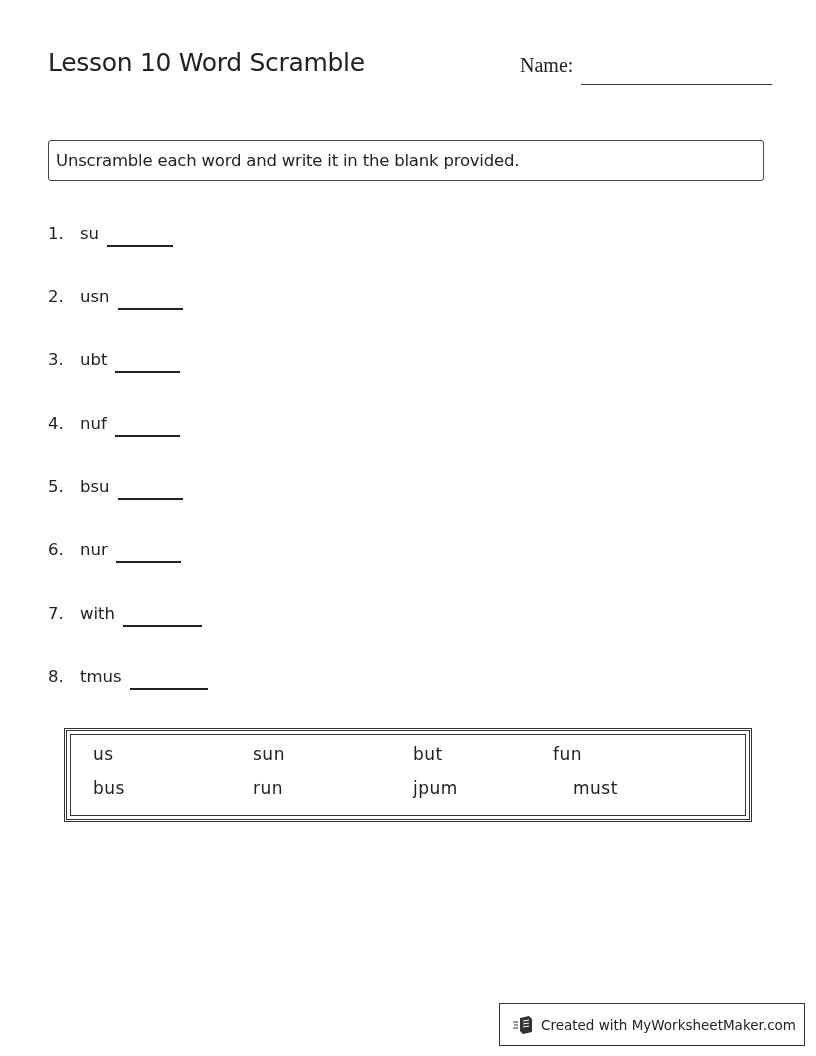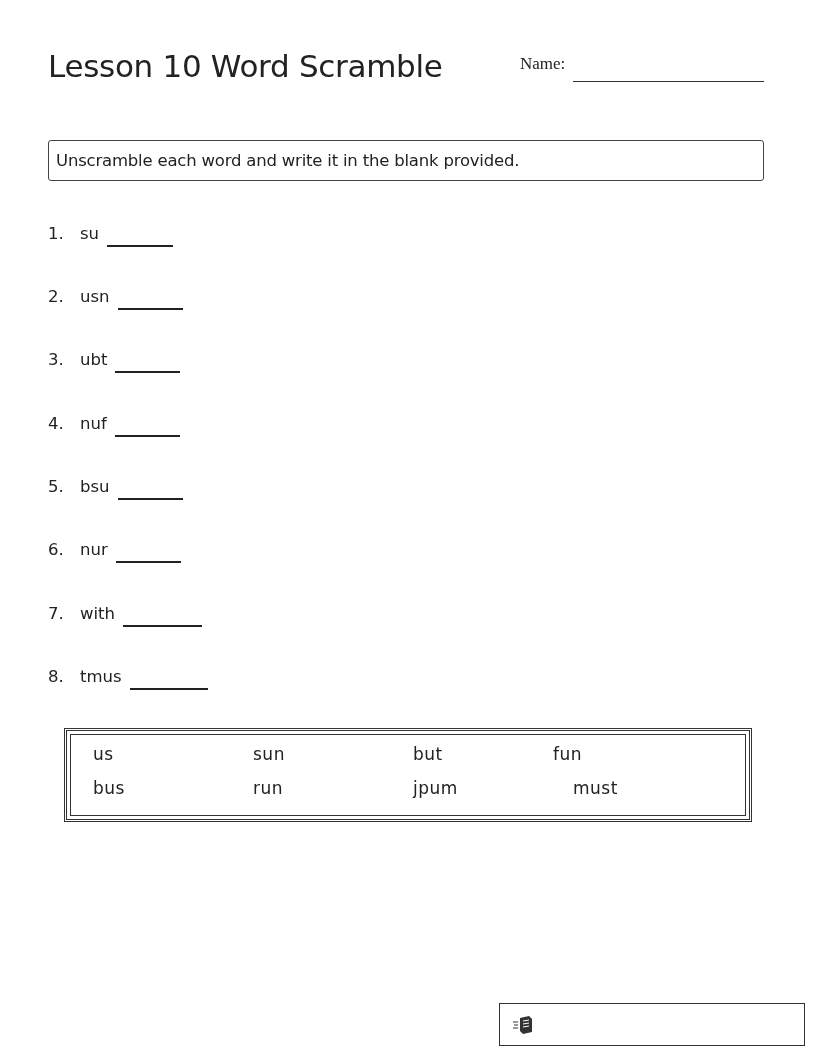--- a/index.html
+++ b/index.html
@@ -1,19 +1,19 @@
 <!DOCTYPE html>
 <html><head>
 <meta charset="utf-8">
 <style>
   html, body { margin: 0; padding: 0; background: #ffffff; }
   body { width: 816px; height: 1056px; position: relative; overflow: hidden; color: #222; font-family: "DejaVu Sans", sans-serif; }
-  .title { position: absolute; left: 48px; top: 48px; font-size: 31px; font-weight: normal; color: #222; letter-spacing: -0.3px; white-space: nowrap; }
+  .title { position: absolute; left: 48px; top: 48px; font-size: 25px; font-weight: normal; color: #222; letter-spacing: -0.3px; white-space: nowrap; }
   .name-wrap { position: absolute; left: 520px; top: 54px; display: flex; align-items: flex-end; }
-  .name-label { font-family: "Liberation Serif", serif; font-size: 17px; color: #222; }
+  .name-label { font-family: "Liberation Serif", serif; font-size: 20px; color: #222; }
   .name-line { width: 191px; height: 0; border-bottom: 1.5px solid #333; margin-left: 8px; margin-bottom: -8px; }
   .instructions { position: absolute; left: 48px; top: 140px; width: 716px; height: 41px; border: 1.5px solid #444; border-radius: 3px; box-sizing: border-box; padding-left: 7px; display: flex; align-items: center; font-size: 16.5px; color: #222; letter-spacing: -0.2px; }
   .q { position: absolute; left: 48px; display: flex; align-items: flex-end; font-size: 16.5px; color: #222; }
   .q-num { width: 32px; }
   .q-word { margin-right: 8px; }
   .q-blank { height: 0; border-bottom: 2px solid #222; margin-bottom: -4px; }
   .wordbank { position: absolute; left: 64px; top: 728px; width: 688px; height: 94px; border: 3px double #333; box-sizing: border-box; outline: 1px solid #333; outline-offset: -7px; }
   .wb-word { position: absolute; font-size: 17px; color: #222; letter-spacing: 0.5px; }
   .footer { position: absolute; left: 499px; top: 1003px; width: 306px; height: 43px; border: 1.5px solid #333; box-sizing: border-box; display: flex; align-items: center; padding-left: 12px; font-size: 13.5px; color: #222; }
   .logo { width: 22px; height: 20px; margin-right: 7px; }
@@ -85,13 +85,14 @@
 </div>
 
 <div class="footer">
   <svg class="logo" viewBox="0 0 22 20">
     <line x1="1" y1="7" x2="6" y2="7" stroke="#333" stroke-width="1"></line>
     <line x1="2" y1="10" x2="6" y2="10" stroke="#333" stroke-width="1"></line>
     <line x1="1" y1="13" x2="6" y2="13" stroke="#333" stroke-width="1"></line>
     <path d="M8 3 L17 1 L20 4 L20 17 L11 19 L8 16 Z" fill="#333"></path>
     <path d="M11 6 L17 5 M11 9 L17 8 M11 12 L17 11" stroke="#fff" stroke-width="1"></path>
   </svg>
+  <span>Created with MyWorksheetMaker.com</span>
 </div>
 
 </body></html>

